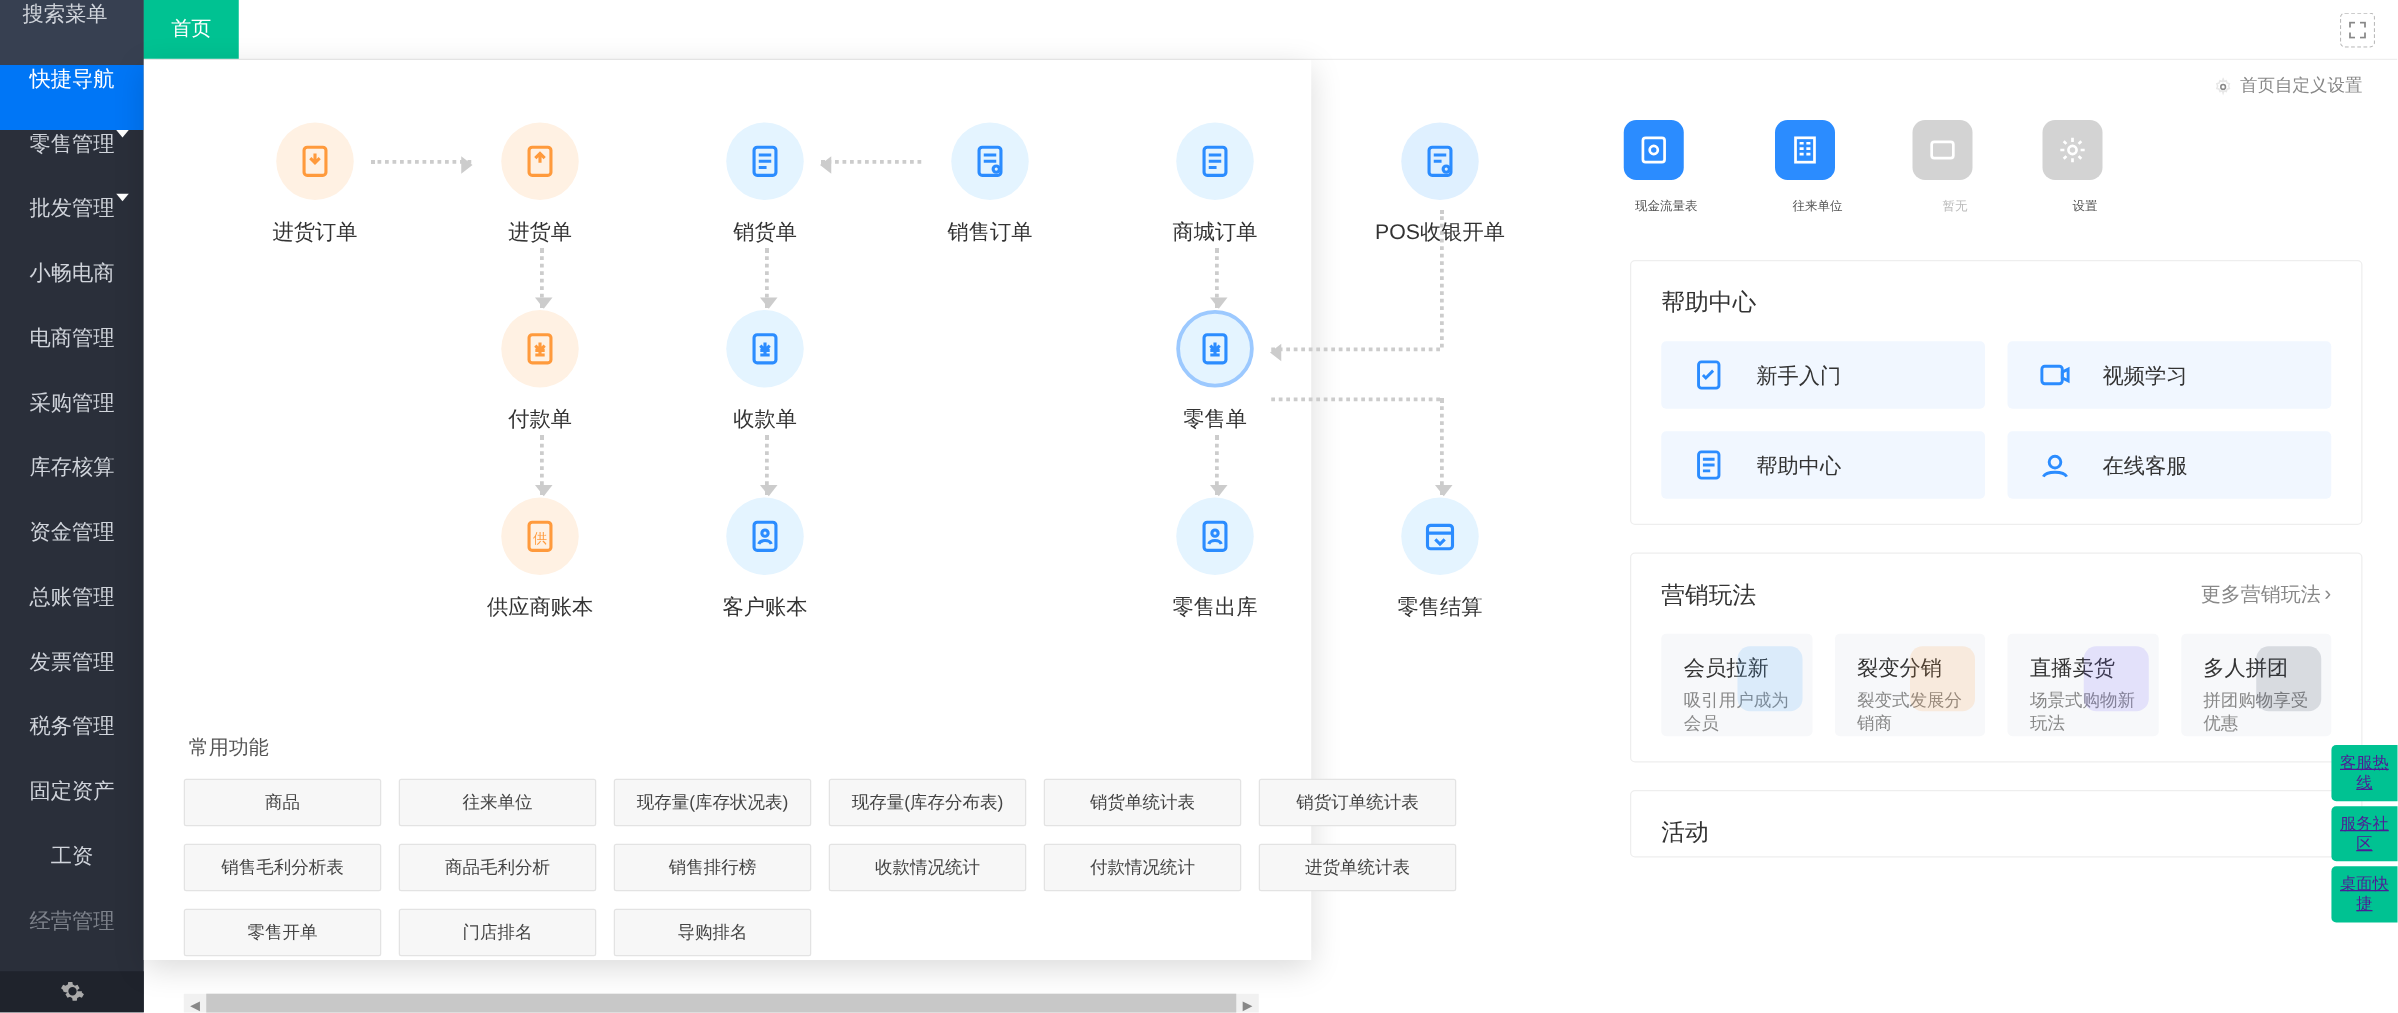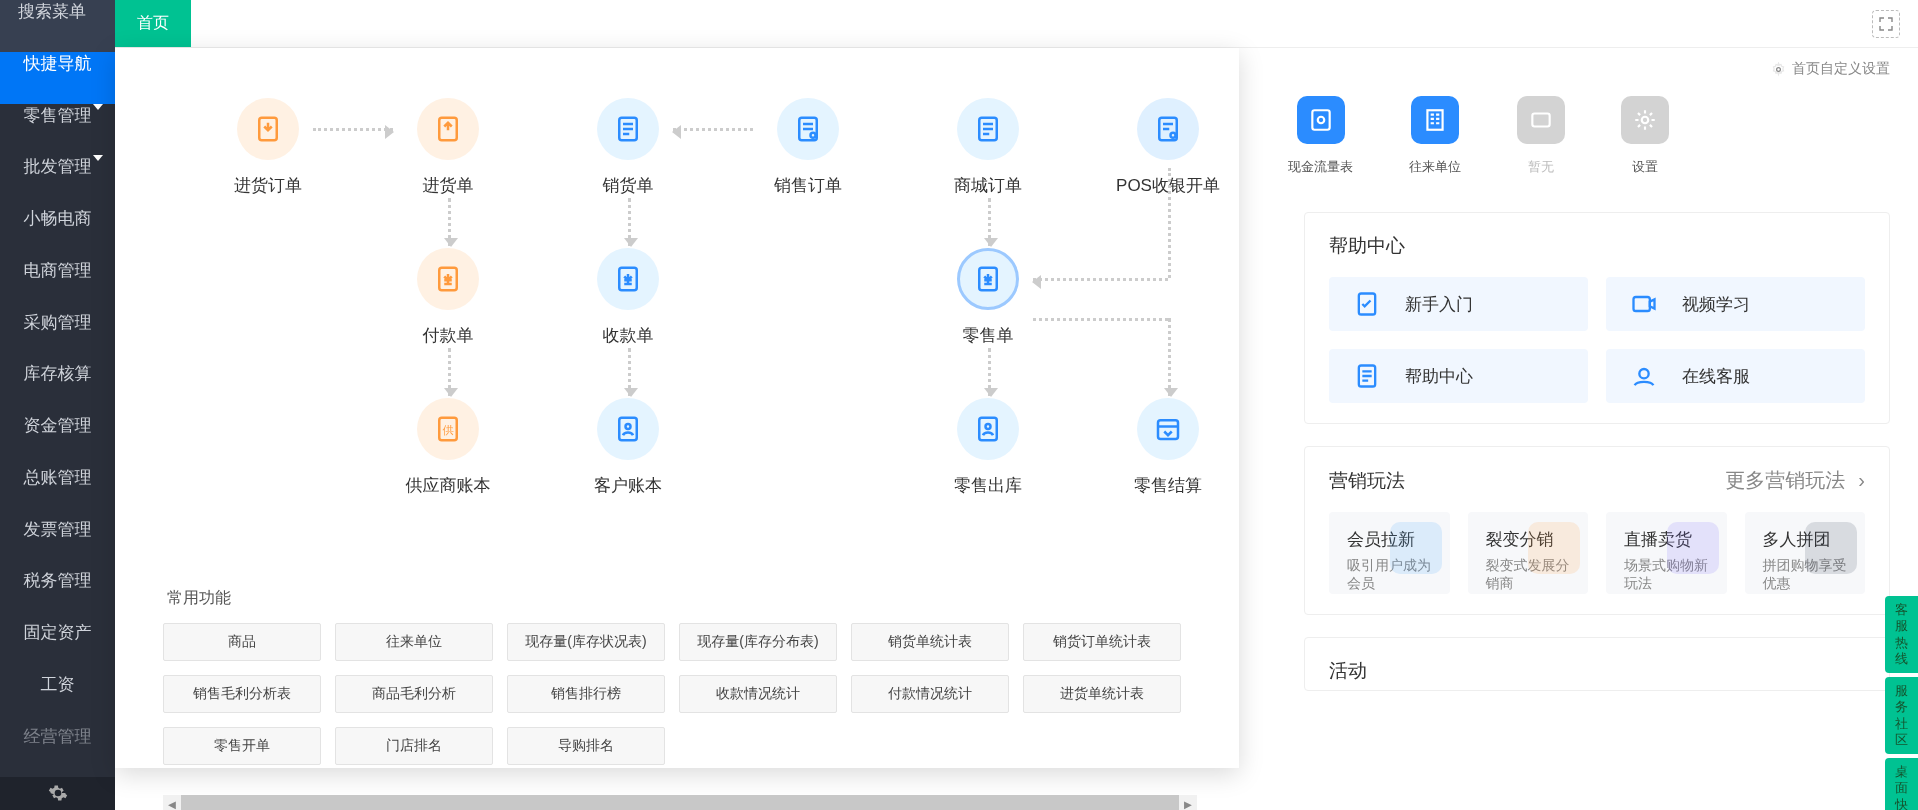--- a/index.html
+++ b/index.html
@@ -44,23 +44,23 @@
 .tab.active { background: #00c292; color: #fff; }
 .topbar-right {
   margin-left: auto; display: flex; align-items: center; padding-right: 18px;
 }
 .fullscreen-btn {
   width: 28px; height: 28px; border: 1px dashed #bbb; border-radius: 4px;
   display: flex; align-items: center; justify-content: center; cursor: pointer;
 }
 
 .flyout {
-  position: absolute; left: 115px; top: 48px; width: 1124px; height: 720px;
+  position: absolute; left: 115px; top: 48px; width: 934px; height: 720px;
   background: #fff; box-shadow: 0 6px 24px rgba(0,0,0,.15);
-  padding: 50px 20px 10px 48px; z-index: 50;
+  padding: 50px 20px 10px 32px; z-index: 50;
 }
 .flow-area { height: 490px; position: relative; }
 .flow-node {
   position: absolute; width: 170px; text-align: center; cursor: pointer;
 }
 .flow-circle {
   width: 62px; height: 62px; border-radius: 50%; margin: 0 auto 14px auto;
   display: flex; align-items: center; justify-content: center;
 }
 .flow-label { font-size: 17px; color: #333; }
@@ -110,29 +110,29 @@
   text-align: right; color: #888; font-size: 14px; margin-bottom: 18px;
   display: flex; align-items: center; justify-content: flex-end; gap: 6px;
 }
 .shortcut-row { display: flex; gap: 56px; margin-bottom: 36px; }
 .shortcut { display: flex; flex-direction: column; align-items: center; gap: 14px; cursor: pointer; }
 .shortcut .box {
   width: 48px; height: 48px; border-radius: 10px; display: flex; align-items: center; justify-content: center;
 }
 .box.blue { background: #2b8cff; }
 .box.gray { background: #d3d3d3; }
-.shortcut .lbl { font-size: 13px; color: #555; }
+.shortcut .lbl { font-size: 10px; color: #555; margin-left: 20px; }
 .shortcut.disabled .lbl { color: #bbb; }
 
 .panel {
   border: 1px solid #eee; border-radius: 4px; padding: 20px 24px; margin-bottom: 22px; margin-left: 16px;
 }
 .panel-head { display: flex; align-items: center; justify-content: space-between; margin-bottom: 18px; }
 .panel-title { font-size: 19px; color: #333; }
-.panel-more { font-size: 20px; color: #888; cursor: pointer; display: flex; align-items: center; gap: 13px; }
+.panel-more { font-size: 16px; color: #888; cursor: pointer; display: flex; align-items: center; gap: 3px; }
 .help-grid { display: grid; grid-template-columns: 1fr 1fr; gap: 18px; }
 .help-item {
   background: #f1f7ff; height: 54px; border-radius: 4px; display: flex; align-items: center;
   gap: 20px; padding-left: 20px; font-size: 17px; color: #333; cursor: pointer;
 }
 .help-icon {
   width: 36px; height: 36px; display: flex; align-items: center; justify-content: center;
   color: #2b8cff;
 }
 .mkt-grid { display: grid; grid-template-columns: 1fr 1fr 1fr 1fr; gap: 18px; }
@@ -144,23 +144,24 @@
 .mkt-item .s { font-size: 14px; color: #888; }
 .mkt-ghost {
   position: absolute; right: 8px; top: 10px; width: 52px; height: 52px;
   border-radius: 10px; opacity: .15;
 }
 
 .float-tags {
   position: fixed; right: 0; top: 596px; display: flex; flex-direction: column; gap: 4px; z-index: 100;
 }
 .tag {
-  width: 33px; background: #00c292; color: #14532d; font-size: 13px;
+  width: 53px; background: #00c292; color: #4c1d95; font-size: 13px;
   padding: 6px 4px; text-align: center; border-radius: 4px 0 0 4px; cursor: pointer;
   line-height: 1.25;
+  text-decoration: underline;
 }
 </style>
 </head>
 <body>
 
 <div class="sidebar">
   <div class="sidebar-item search">
     <span>搜索菜单</span>
   </div>
   <div class="sidebar-item active">

